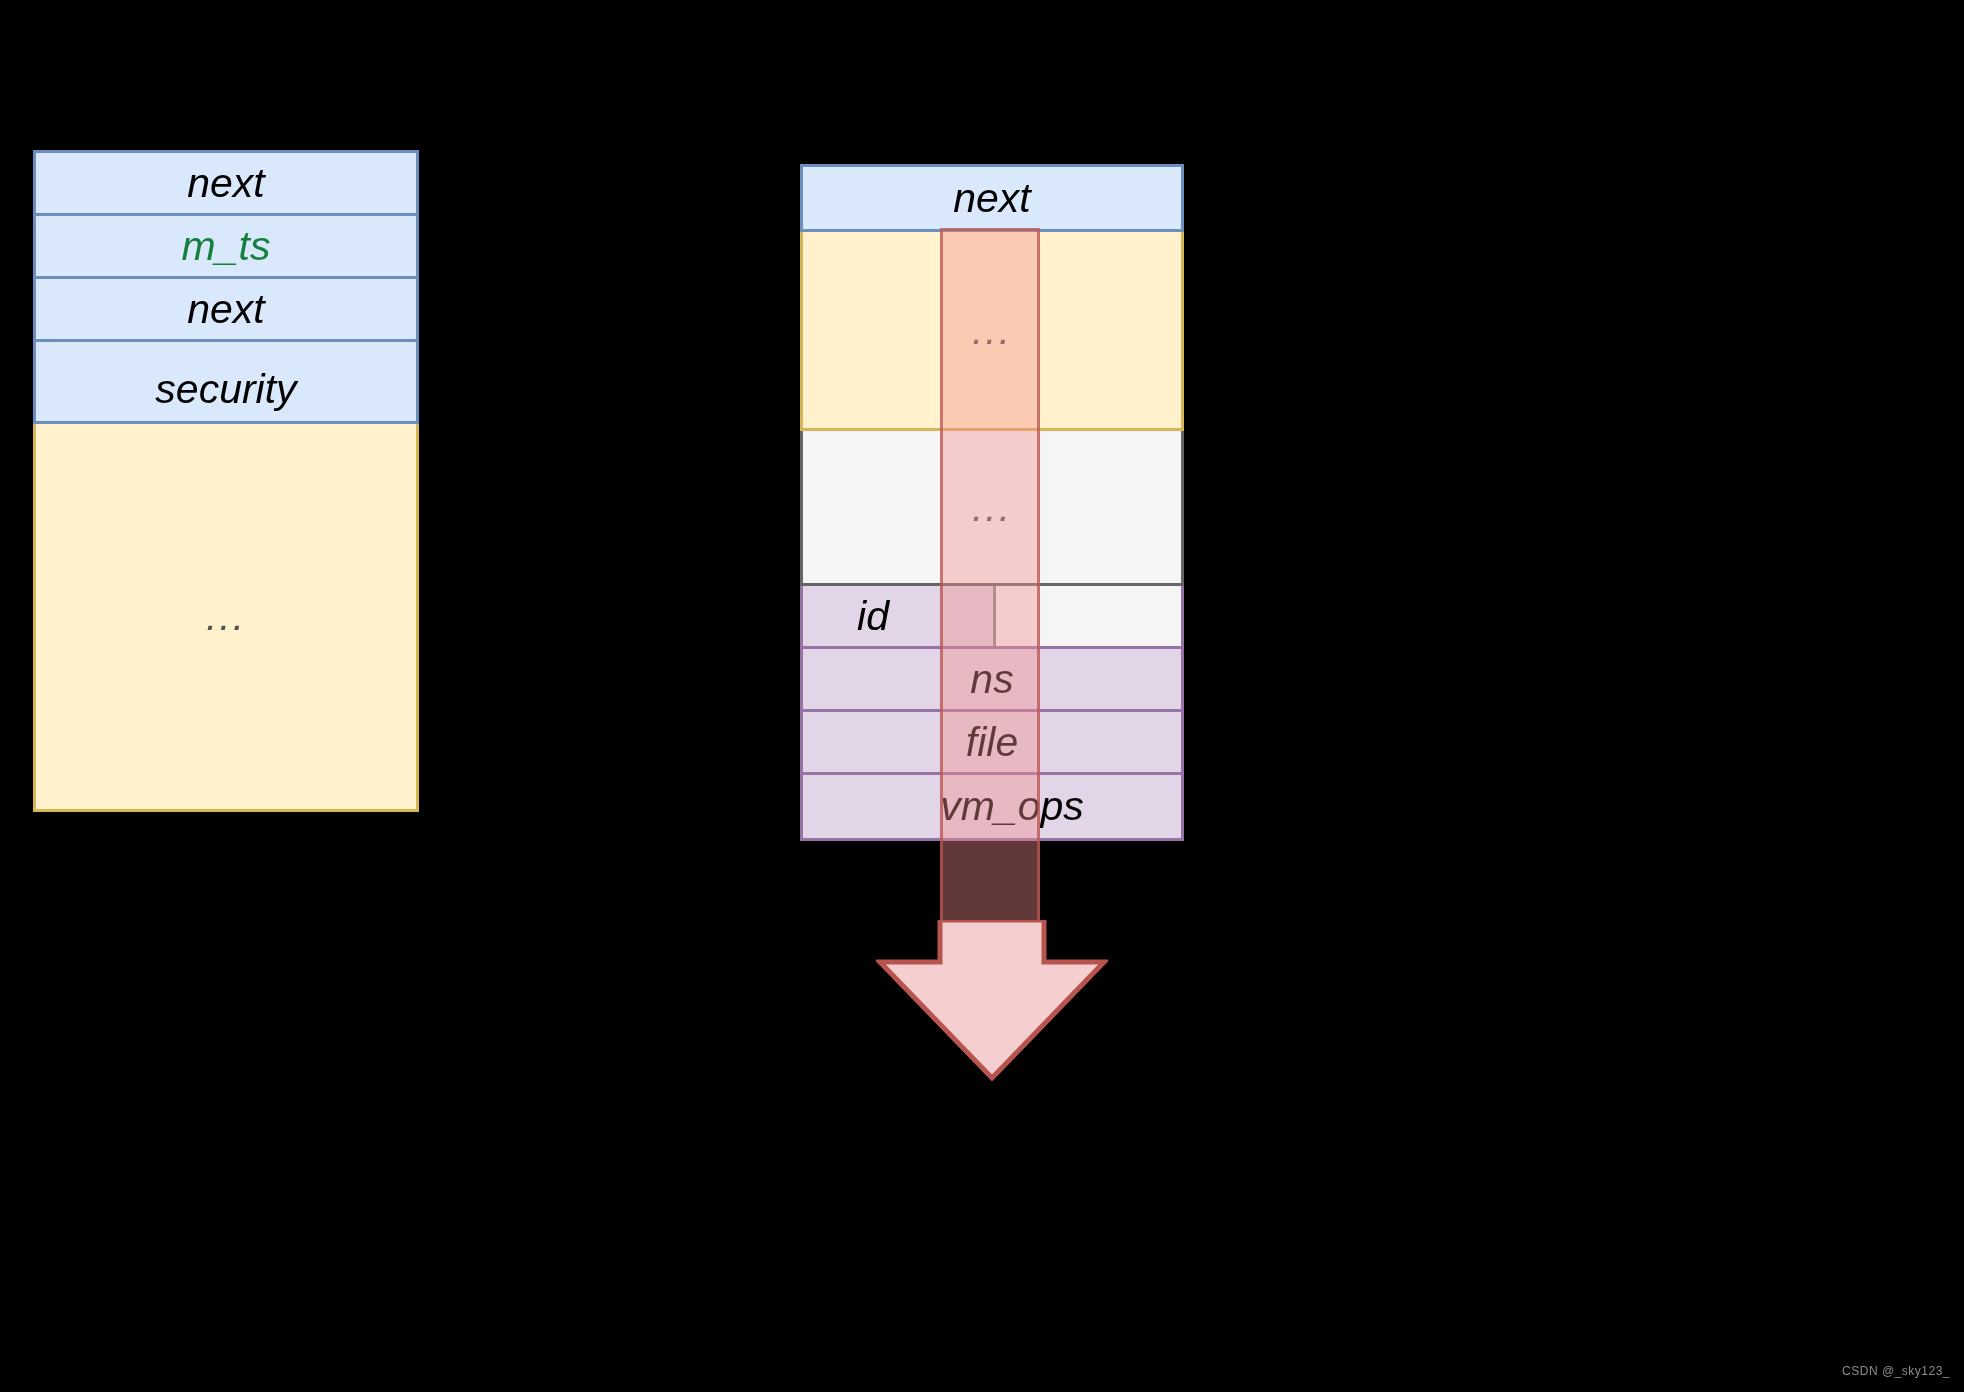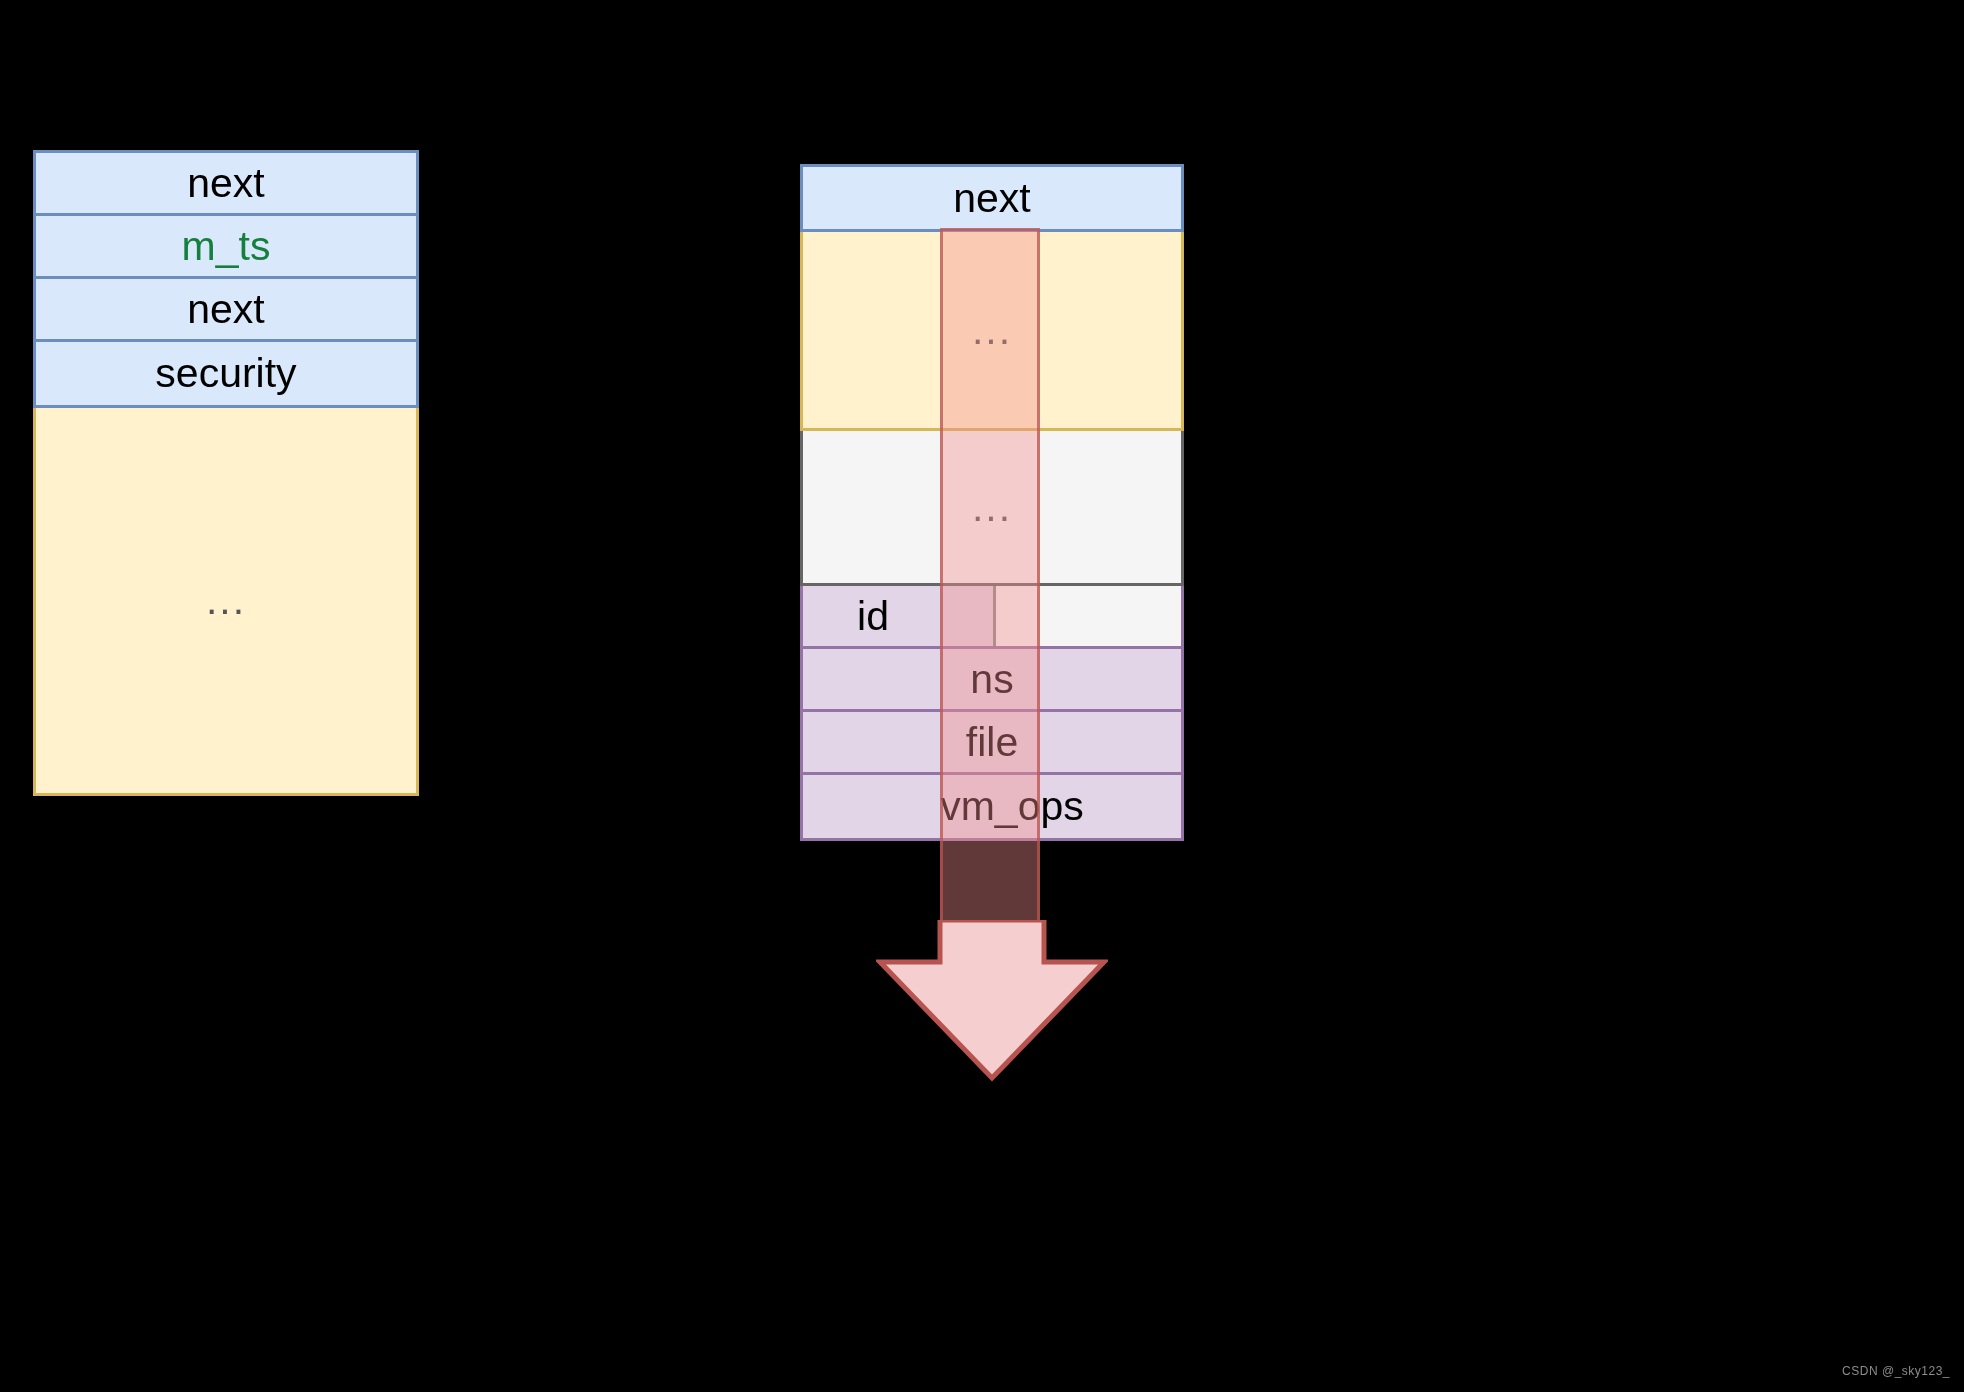--- a/index.html
+++ b/index.html
@@ -17,20 +17,21 @@
 
   .stage {
     position: absolute;
     inset: 0;
   }
 
   
   .struct {
     position: absolute;
     box-sizing: border-box;
+    font-style: italic;
   }
 
   .row {
     box-sizing: border-box;
     display: flex;
     align-items: center;
     justify-content: center;
     font-size: 41px;
     line-height: 1;
     color: #000000;
@@ -39,21 +40,21 @@
 
   
   .blue-box {
     background: #DAE8FC;
     border: 3px solid #6C8EBF;
   }
   .blue-row {
     background: #DAE8FC;
     border-bottom: 3px solid #6C8EBF;
   }
-  .blue-row:last-child { border-bottom: none; }
+  .blue-row:last-child { border-bottom: none; margin-top: 16px; }
 
   
   .yellow-box {
     background: #FFF2CC;
     border: 3px solid #D6B656;
   }
 
   
   .gray-box {
     background: #F5F5F5;

